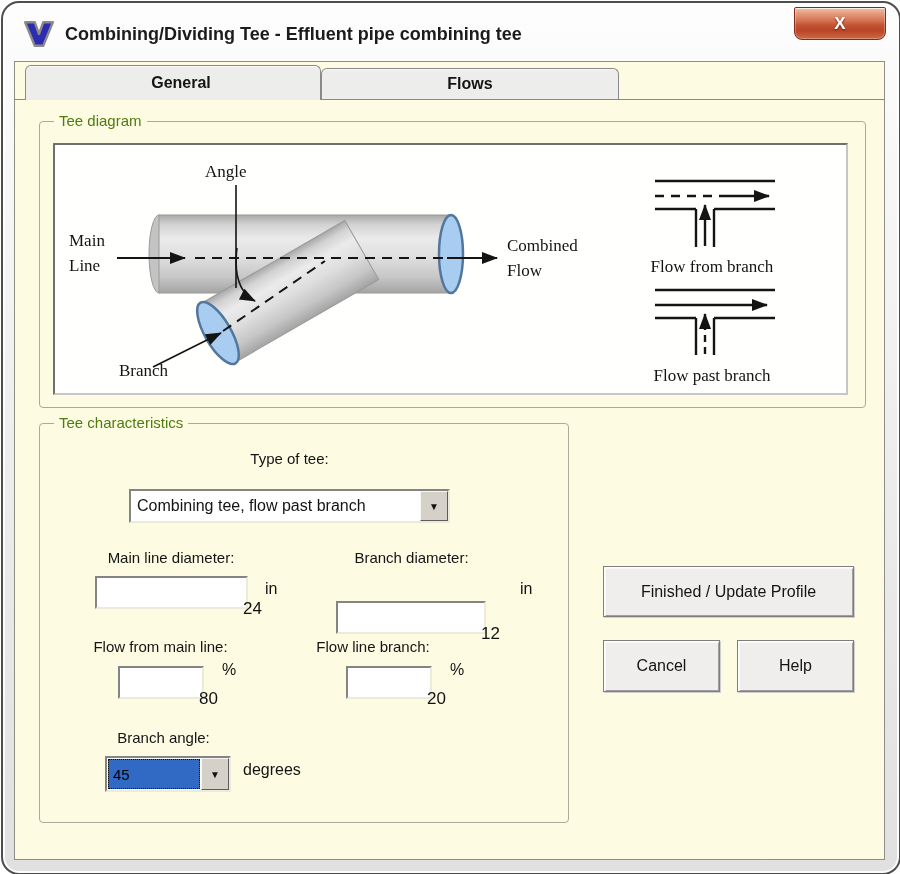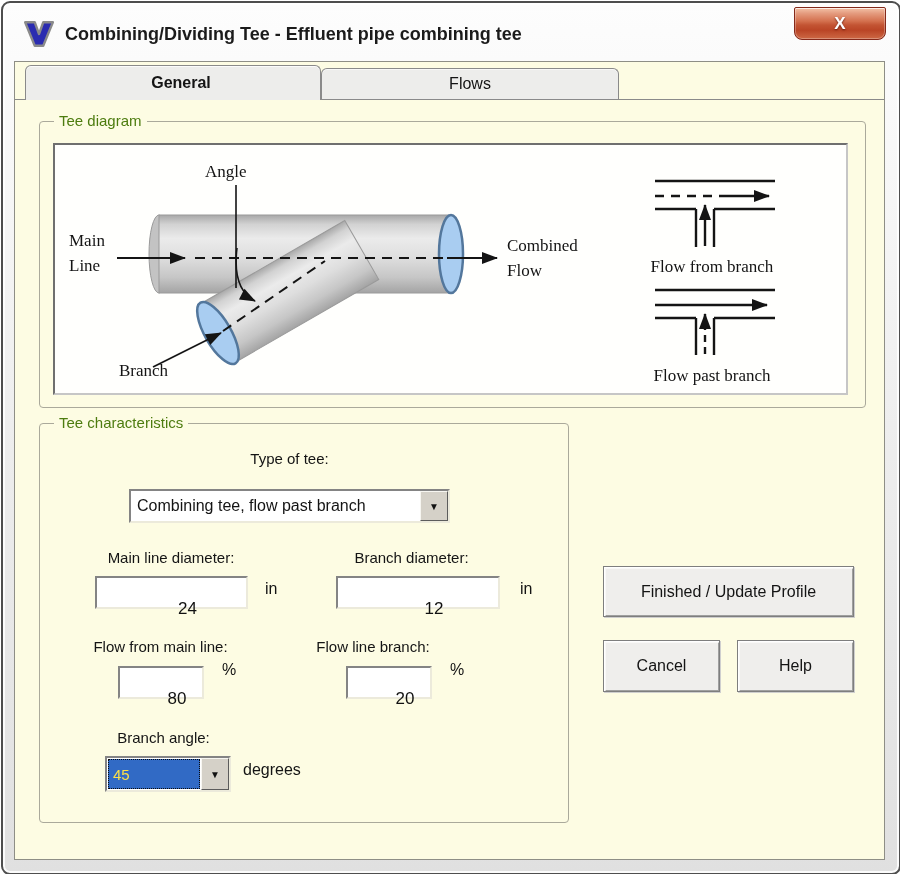--- a/index.html
+++ b/index.html
@@ -1,42 +1,42 @@
 <!DOCTYPE html>
 <html><head>
 <meta charset="utf-8">
 <style>
   html,body{margin:0;padding:0;background:#ffffff;font-family:"Liberation Sans",sans-serif;}
   .stage{position:relative;width:900px;height:874px;overflow:hidden;}
 
   
   .window{position:absolute;left:1px;top:1px;width:896px;height:870px;
     background:linear-gradient(#fdfdfd,#ececec 55%,#e0e0e0);
-    border:2px solid #4e4e4e;border-radius:9px;
+    border:2px solid #4e4e4e;border-radius:18px;
     box-shadow:inset 0 0 0 2px rgba(255,255,255,.85);}
   .titlebar{position:absolute;left:12px;top:8px;right:110px;height:46px;display:flex;align-items:center;}
   .app-icon{width:32px;height:32px;margin-left:8px;flex:0 0 auto;}
   .title-text{margin-left:10px;font-size:18px;font-weight:bold;color:#1b1b1b;white-space:nowrap;}
   .close-btn{position:absolute;left:791px;top:4px;width:90px;height:31px;cursor:default;
     background:linear-gradient(#f3c2a8 0%,#e49a7d 18%,#d4714f 42%,#c35433 55%,#ba4526 72%,#cd6844 100%);
     border:1px solid #85291a;border-radius:2px 2px 8px 8px;
     box-shadow:inset 0 1px 0 rgba(255,255,255,.65), inset 0 0 0 1px rgba(255,255,255,.28);
     display:flex;align-items:center;justify-content:center;}
   .close-x{color:#ffffff;font-size:17px;font-weight:bold;line-height:1;
     text-shadow:0 1px 2px rgba(70,10,0,.75);}
 
   
   .client{position:absolute;left:11px;top:58px;width:871px;height:799px;
     background:#fdfce3;border:1px solid #8e8e86;box-sizing:border-box;}
 
   
   .tabline{position:absolute;left:12px;top:96px;width:869px;height:1px;background:#8a8a8a;z-index:1;}
   .tab{position:absolute;box-sizing:border-box;background:#ededeb;border:1px solid #8a8a8a;border-bottom:none;
     border-radius:6px 6px 0 0;display:flex;align-items:center;justify-content:center;
-    font-size:16px;color:#141414;}
+    font-size:16px;color:#141414;font-weight:bold;}
   .tab-general{left:22px;top:62px;width:296px;height:35px;font-weight:bold;z-index:2;
     box-shadow:inset 0 1px 0 #fbfbfb;padding-left:16px;}
   .tab-flows{left:318px;top:65px;width:298px;height:31px;z-index:0;box-shadow:inset 0 1px 0 #f8f8f8;}
 
   
   .groupbox{position:absolute;box-sizing:border-box;border:1px solid #aaa99b;border-radius:4px;}
   .groupbox .legend{position:absolute;top:-10px;left:14px;background:#fdfce3;padding:0 5px;
     font-size:15px;color:#4d7c0f;white-space:nowrap;}
   .gb-diagram{left:36px;top:118px;width:827px;height:287px;}
   .gb-chars{left:36px;top:420px;width:530px;height:400px;}
@@ -44,27 +44,27 @@
   
   .diagram-panel{position:absolute;left:50px;top:140px;width:795px;height:252px;box-sizing:border-box;
     background:#fffffd;border:2px solid;border-color:#6f6f6f #c6c6c6 #c6c6c6 #6f6f6f;}
   .diagram-panel svg{display:block;}
   .dg-text{font-family:"Liberation Serif",serif;font-size:17px;fill:#141414;}
 
   
   .sunken{position:absolute;box-sizing:border-box;background:#ffffff;border:2px solid;
     border-color:#848484 #eceadb #eceadb #848484;}
   .value-input{border:0;outline:none;width:100%;height:100%;background:transparent;
-    text-align:center;font-size:17px;color:#111;font-family:"Liberation Sans",sans-serif;padding:16px;}
+    text-align:right;font-size:17px;color:#111;font-family:"Liberation Sans",sans-serif;padding:16px;}
   .combo{display:flex;align-items:stretch;}
   .combo-text{flex:1;font-size:16px;color:#141414;padding-left:6px;display:flex;align-items:center;
     white-space:nowrap;overflow:hidden;}
   .combo-btn{flex:0 0 26px;background:#d5d1c8;border:1px solid;border-color:#f7f6f1 #5c5c5c #5c5c5c #f7f6f1;
     display:flex;align-items:center;justify-content:center;font-size:10px;color:#111;cursor:default;}
-  .sel-value{flex:1;margin:1px;background:#316ac5;border:1px dotted #0a0a0a;color:#fde047;
+  .sel-value{flex:1;margin:1px;background:#316ac5;border:1px dotted #0a0a0a;color:#000000;
     font-size:15px;padding-left:4px;display:flex;align-items:center;}
   .fld-label{position:absolute;font-size:15px;color:#141414;text-align:center;white-space:nowrap;}
   .unit{position:absolute;font-size:16px;color:#141414;}
 
   
   .btn3d{position:absolute;box-sizing:border-box;background:#efeeec;border:1px solid #7e7e7e;
     box-shadow:inset 1px 1px 0 #ffffff, inset 2px 2px 0 rgba(255,255,255,.6), inset -1px -1px 0 #9f9f9f, 1px 1px 0 #cfcfcf;
     display:flex;align-items:center;justify-content:center;font-size:16px;color:#141414;cursor:default;}
 </style>
 </head>
@@ -175,21 +175,21 @@
         <span>▼</span>
       </div>
     </div>
 
     <div class="fld-label" style="left:88px;top:546px;width:160px;">Main line diameter:</div>
     <div class="fld-label" style="left:330px;top:546px;width:157px;">Branch diameter:</div>
     <div class="sunken" style="left:92px;top:573px;width:153px;height:33px;">
       <input class="value-input" value="24" style="">
     </div>
     <div class="unit" style="left:262px;top:577px;">in</div>
-    <div class="sunken" style="left:333px;top:573px;width:164px;height:33px;">
+    <div class="sunken" style="left:333px;top:598px;width:150px;height:33px;">
       <input class="value-input" value="12" style="">
     </div>
     <div class="unit" style="left:517px;top:577px;">in</div>
 
     <div class="fld-label" style="left:75px;top:635px;width:165px;">Flow from main line:</div>
     <div class="fld-label" style="left:295px;top:635px;width:150px;">Flow line branch:</div>
     <div class="sunken" style="left:115px;top:663px;width:86px;height:33px;">
       <input class="value-input" value="80" style="">
     </div>
     <div class="unit" style="left:219px;top:658px;">%</div>

